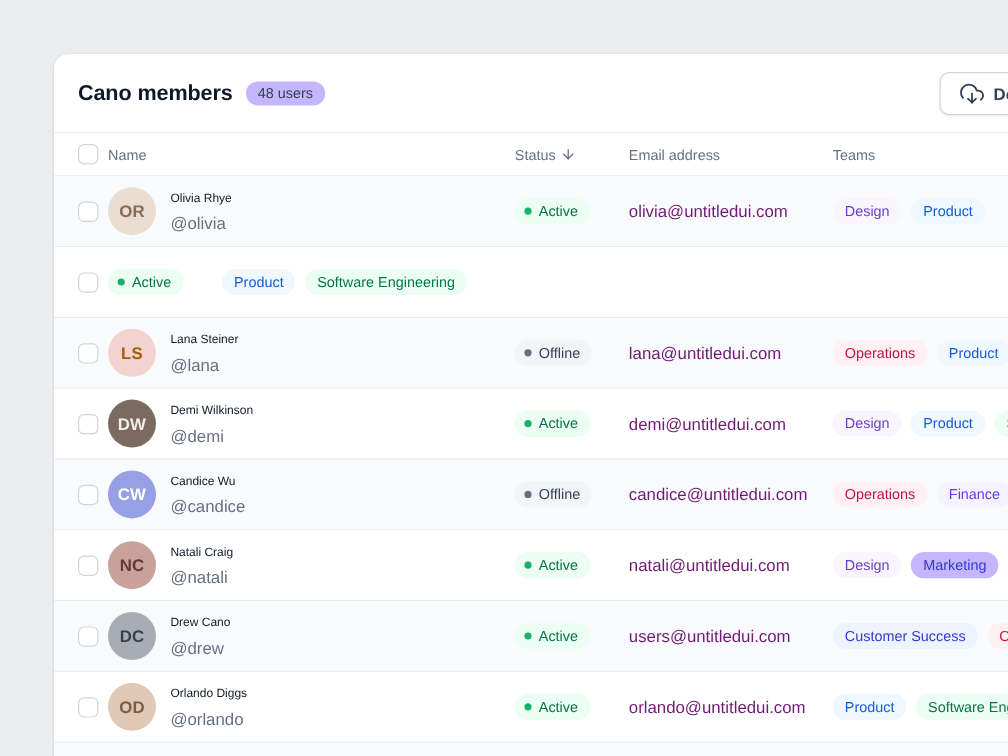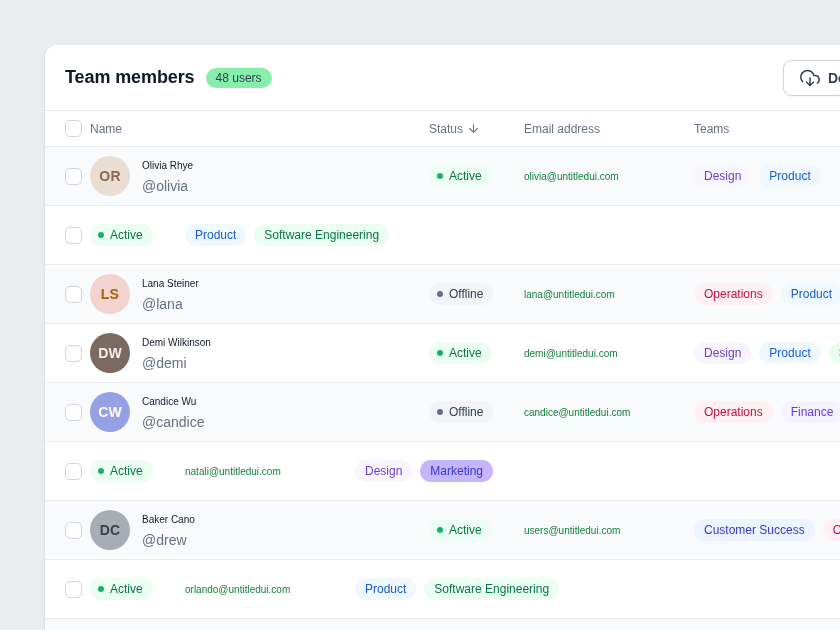--- a/index.html
+++ b/index.html
@@ -17,21 +17,21 @@
     overflow: hidden;
   }
   .card-header {
     height: 66px; display: flex; align-items: center;
     padding: 0 24px 0 20px; position: relative;
     border-bottom: 1px solid #EAECF0;
   }
   .page-title { font-size: 18px; font-weight: 700; color: #101828; letter-spacing: -0.1px; }
   .count-badge {
     margin-left: 11px; padding: 3px 10px; border-radius: 999px;
-    background: #86efac; color: #344054; font-size: 12px; font-weight: 500;
+    background: #c4b5fd; color: #344054; font-size: 12px; font-weight: 500;
     white-space: nowrap;
   }
   .download-btn {
     position: absolute; left: 738px; top: 15px; height: 36px;
     display: inline-flex; align-items: center; gap: 8px;
     padding: 0 16px; background: #fff;
     border: 1px solid #D0D5DD; border-radius: 8px;
     box-shadow: 0 1px 2px rgba(16,24,40,.05);
     font-family: inherit; font-size: 14px; font-weight: 600; color: #344054;
     white-space: nowrap; cursor: pointer;
@@ -69,34 +69,34 @@
   }
   .who { min-width: 0; }
   .nm { font-size: 10px; font-weight: 500; color: #101828; line-height: 20px; white-space: nowrap; }
   .hd { font-size: 14px; color: #667085; line-height: 20px; white-space: nowrap; }
   .status {
     display: inline-flex; align-items: center; gap: 6px;
     padding: 2px 10px 2px 8px; border-radius: 999px;
     font-size: 12px; font-weight: 500; line-height: 18px; white-space: nowrap; text-align: center;
   }
   .dot { width: 6px; height: 6px; border-radius: 50%; display: inline-block; }
-  .cell-email { font-size: 10px; color: #15803d; white-space: nowrap; overflow: hidden; }
+  .cell-email { font-size: 14px; color: #701a75; white-space: nowrap; overflow: hidden; }
   .cell-teams { display: flex; align-items: center; gap: 8px; white-space: nowrap; overflow: hidden; }
   .team-badge {
     padding: 2px 10px; border-radius: 999px;
     font-size: 12px; font-weight: 500; line-height: 18px; flex: 0 0 auto;
   }
   .row-stub { height: 60px; background: #F9FAFB; }
 </style>
 </head>
 <body>
 
 <div class="card">
   <div class="card-header">
-    <h1 class="page-title">Team members</h1>
+    <h1 class="page-title">Cano members</h1>
     <span class="count-badge">48 users</span>
     <button class="download-btn">
       <span style="display:inline-flex;">
         <svg viewBox="0 0 24 24" width="20" height="20" fill="none" stroke="currentColor" stroke-width="1.8" stroke-linecap="round" stroke-linejoin="round">
             <polyline points="8 17 12 21 16 17"></polyline>
             <line x1="12" y1="12" x2="12" y2="21"></line>
             <path d="M20.88 18.09A5 5 0 0 0 18 9h-1.26A8 8 0 1 0 3 16.29"></path>
           </svg>
       </span>
       <span>Download</span>
@@ -226,57 +226,71 @@
     </div>
     <div class="col-email cell-email">candice@untitledui.com</div>
     <div class="col-teams cell-teams">
           <span class="team-badge" style="background: rgb(255, 241, 243); color: rgb(192, 16, 72);">Operations</span>
           <span class="team-badge" style="background: rgb(245, 243, 255); color: rgb(105, 56, 239);">Finance</span>
         </div>
   </div>
 
   <div class="row">
     <span class="cb"></span>
+    <div class="cell-name">
+      <span class="avatar" style="background: rgb(200, 162, 154); color: rgb(94, 59, 52);">NC</span>
+      <div class="who">
+        <div class="nm">Natali Craig</div>
+        <div class="hd">@natali</div>
+      </div>
+    </div>
     <div class="col-status">
       <span class="status" style="background: rgb(236, 253, 243); color: rgb(6, 118, 71);">
         <i class="dot" style="background: rgb(23, 178, 106);"></i>
         <span class="st-label">Active</span>
       </span>
     </div>
     <div class="col-email cell-email">natali@untitledui.com</div>
     <div class="col-teams cell-teams">
           <span class="team-badge" style="background: rgb(249, 245, 255); color: rgb(105, 65, 198);">Design</span>
           <span class="team-badge" style="background: #c4b5fd; color: rgb(53, 56, 205);">Marketing</span>
         </div>
   </div>
 
   <div class="row">
     <span class="cb"></span>
     <div class="cell-name">
       <span class="avatar" style="background: rgb(168, 173, 181); color: rgb(60, 64, 73);">DC</span>
       <div class="who">
-        <div class="nm">Baker Cano</div>
+        <div class="nm">Drew Cano</div>
         <div class="hd">@drew</div>
       </div>
     </div>
     <div class="col-status">
       <span class="status" style="background: rgb(236, 253, 243); color: rgb(6, 118, 71);">
         <i class="dot" style="background: rgb(23, 178, 106);"></i>
         <span class="st-label">Active</span>
       </span>
     </div>
     <div class="col-email cell-email">users@untitledui.com</div>
     <div class="col-teams cell-teams">
           <span class="team-badge" style="background: rgb(238, 244, 255); color: rgb(53, 56, 205);">Customer Success</span>
           <span class="team-badge" style="background: rgb(255, 241, 243); color: rgb(192, 16, 72);">Operations</span>
         </div>
   </div>
 
   <div class="row">
     <span class="cb"></span>
+    <div class="cell-name">
+      <span class="avatar" style="background: rgb(223, 200, 182); color: rgb(124, 91, 65);">OD</span>
+      <div class="who">
+        <div class="nm">Orlando Diggs</div>
+        <div class="hd">@orlando</div>
+      </div>
+    </div>
     <div class="col-status">
       <span class="status" style="background: rgb(236, 253, 243); color: rgb(6, 118, 71);">
         <i class="dot" style="background: rgb(23, 178, 106);"></i>
         <span class="st-label">Active</span>
       </span>
     </div>
     <div class="col-email cell-email">orlando@untitledui.com</div>
     <div class="col-teams cell-teams">
           <span class="team-badge" style="background: rgb(239, 248, 255); color: rgb(23, 92, 211);">Product</span>
           <span class="team-badge" style="background: rgb(236, 253, 243); color: rgb(6, 118, 71);">Software Engineering</span>

